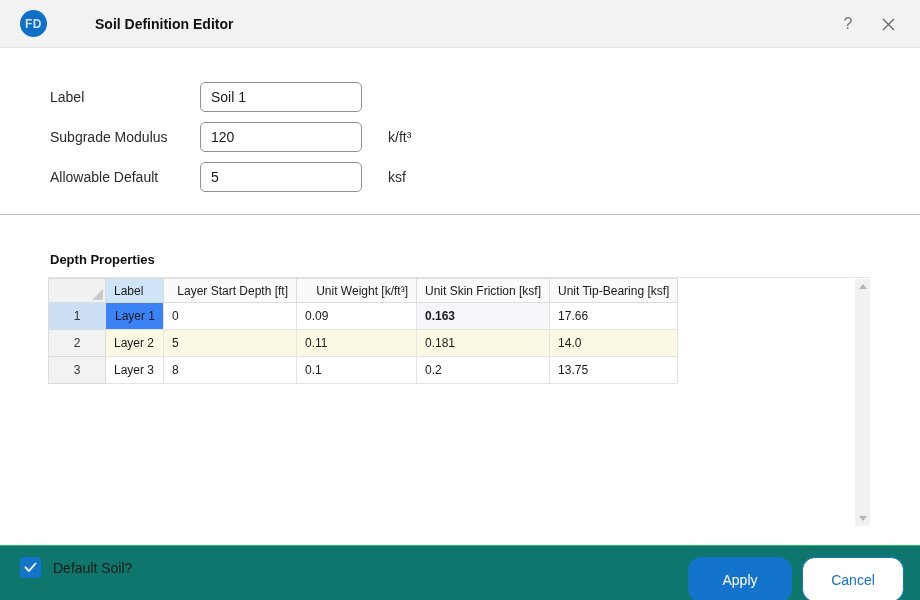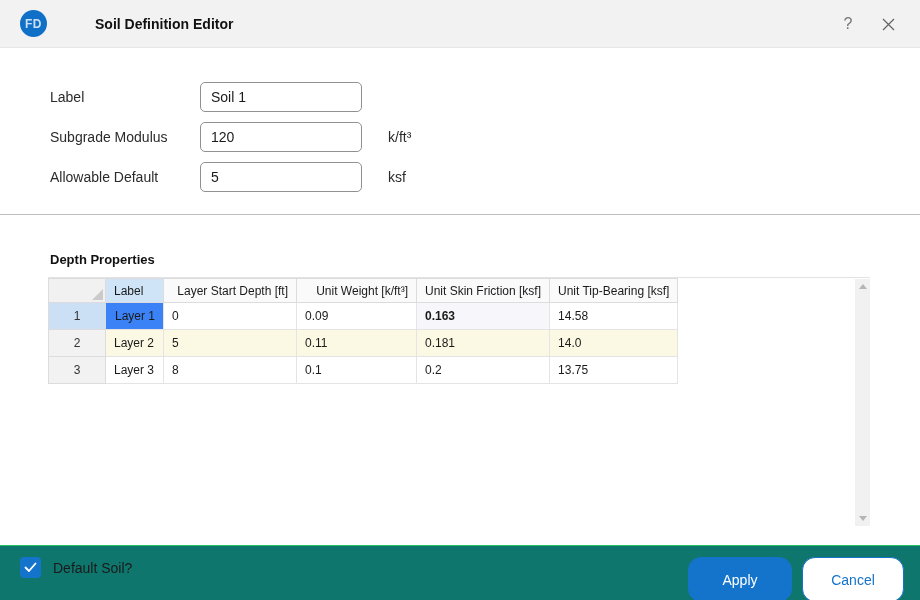--- a/index.html
+++ b/index.html
@@ -183,21 +183,21 @@
           <th>Unit Tip-Bearing [ksf]</th>
         </tr>
       </thead>
       <tbody>
         <tr class="sel">
           <td class="rownum">1</td>
           <td class="cell-green">Layer 1</td>
           <td>0</td>
           <td>0.09</td>
           <td class="cell-lav">0.163</td>
-          <td>14.58</td>
+          <td>17.66</td>
         </tr>
         <tr class="cream">
           <td class="rownum">2</td>
           <td>Layer 2</td>
           <td>5</td>
           <td>0.11</td>
           <td>0.181</td>
           <td>14.0</td>
         </tr>
         <tr>

